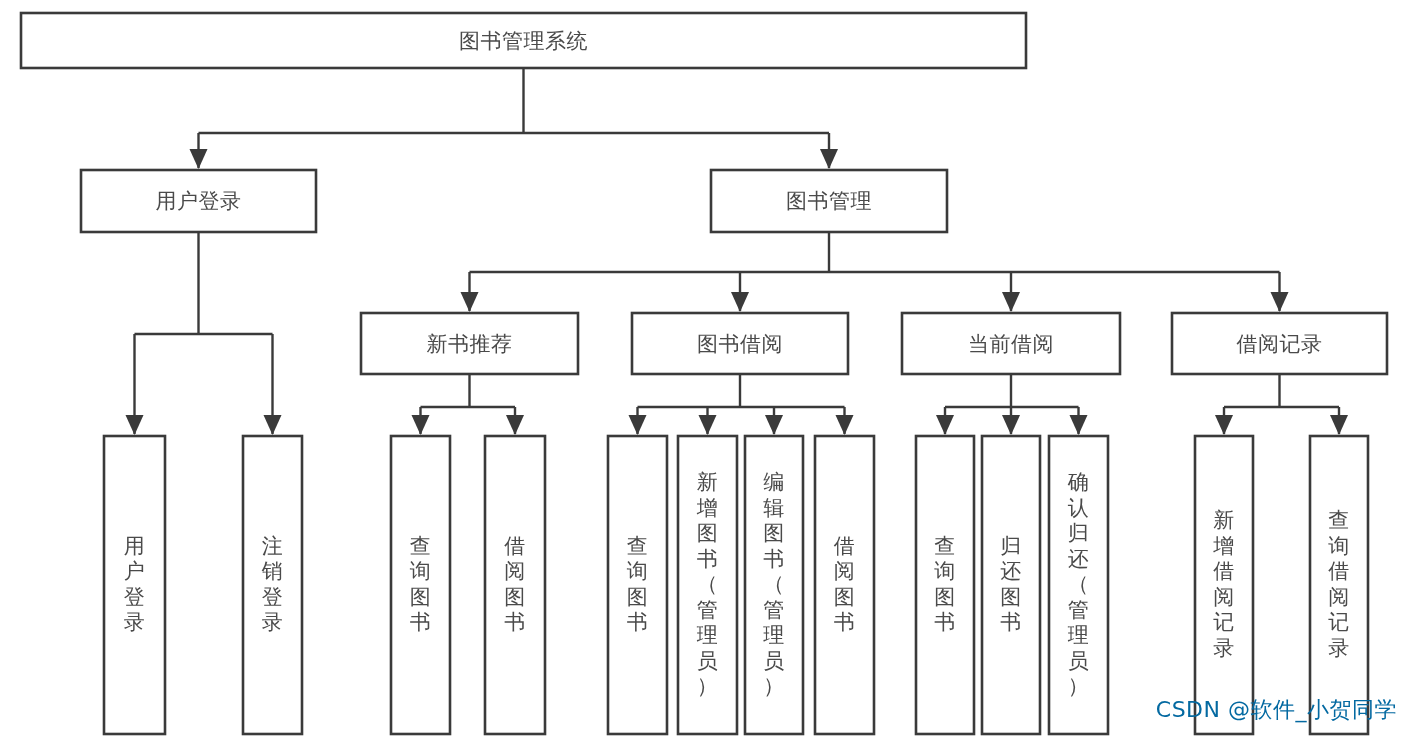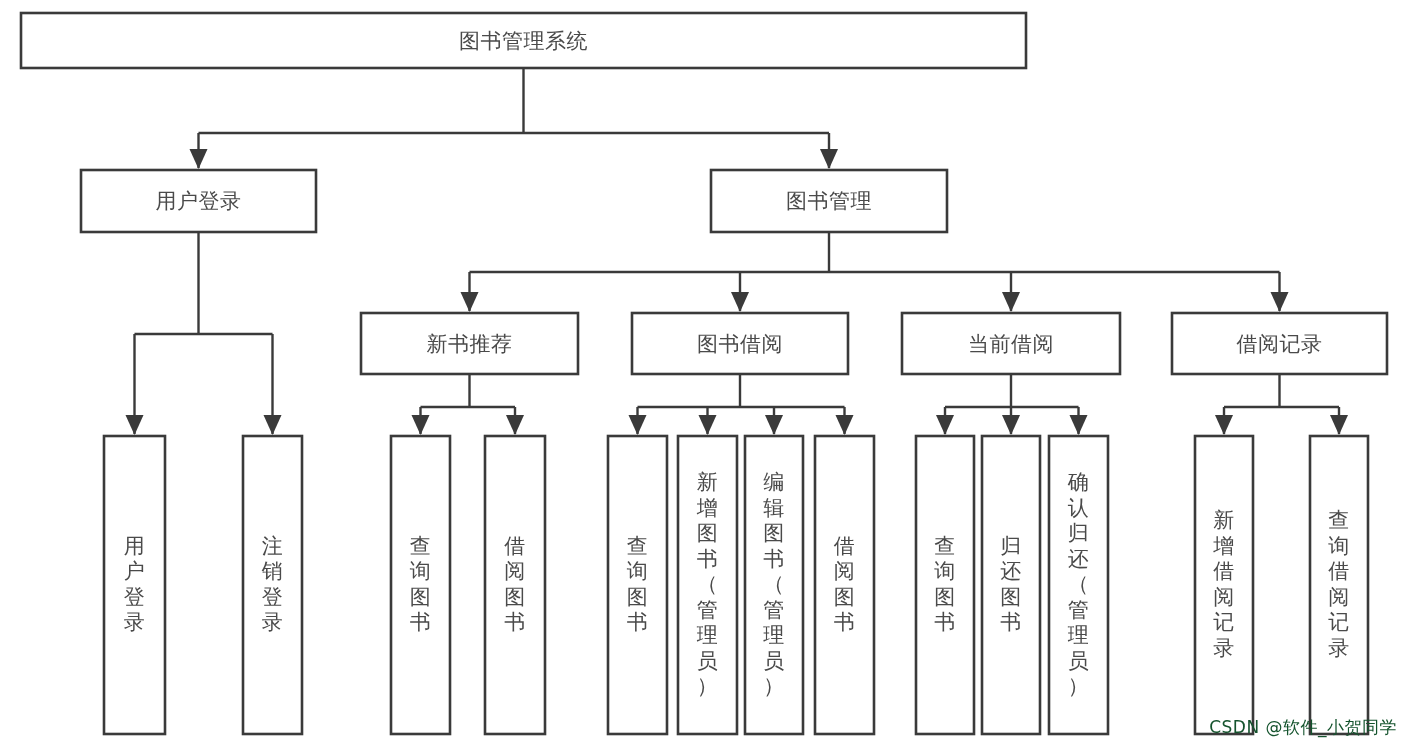--- a/index.html
+++ b/index.html
@@ -15,23 +15,23 @@
   .node-label{
     fill:#4a4a4a;
     font-family:"DejaVu Sans","Liberation Sans",sans-serif;
     font-size:21px;
     text-anchor:middle;
     dominant-baseline:middle;
     letter-spacing:0.5px;
   }
   .node-label.vertical{font-size:21px;}
   .watermark{
-    position:absolute;right:8px;bottom:8px;
+    position:absolute;right:8px;bottom:22px;
     font-family:"DejaVu Sans","Liberation Sans",sans-serif;
-    font-size:17px;color:#14532d;white-space:nowrap;
+    font-size:22px;color:#0369a1;white-space:nowrap;
     letter-spacing:0.5px;pointer-events:none;
   }
 </style>
 </head>
 <body>
 
 <div id="diagram-root">
   <svg class="canvas" viewBox="0 0 1405 747">
     <g id="connectors">
         <line x1="523.5" y1="68" x2="523.5" y2="133" class="connector"></line>

